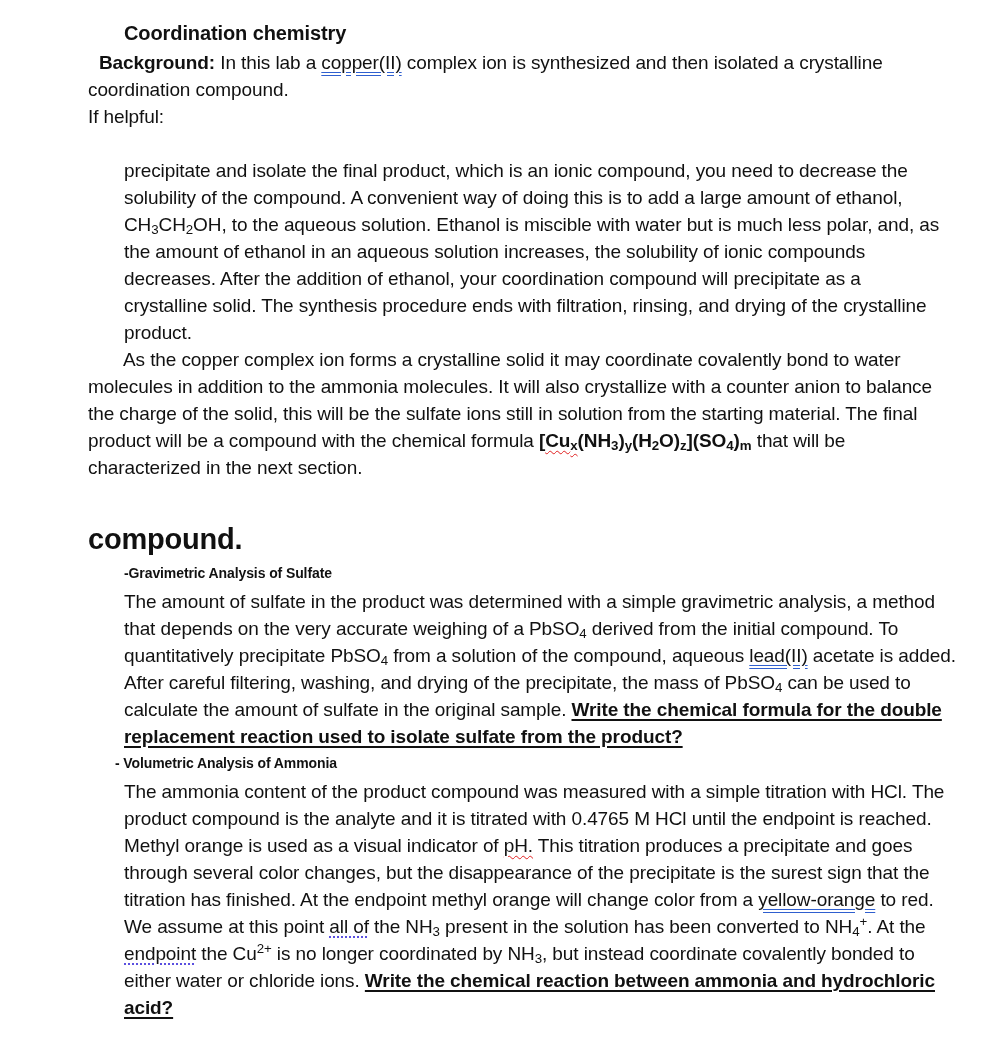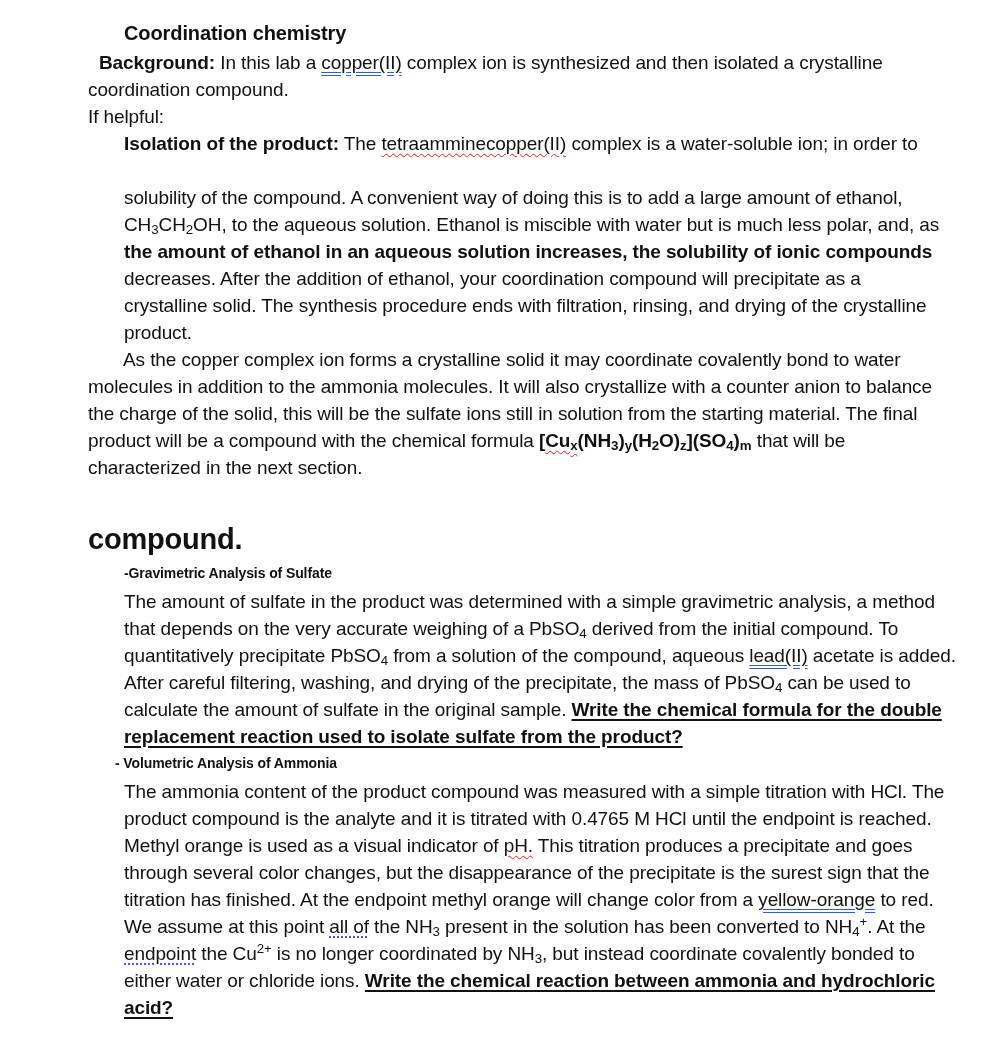--- a/index.html
+++ b/index.html
@@ -33,28 +33,26 @@
 <div class="page">
 
   <div class="line title" style="left:82px; top:20px;">Coordination chemistry</div>
 
   <div class="line" style="left:57px; top:49px;">
     <span class="b">Background:</span><span> In this lab a </span><span class="dbl">copper(II)</span><span> complex ion is synthesized and then isolated a crystalline</span>
   </div>
   <div class="line" style="left:46px; top:76px;">coordination compound.</div>
   <div class="line" style="left:46px; top:103px;">If helpful:</div>
 
-  <div class="line" style="left:82px; top:130px;">
-    <span class="b">Isolation of the product:</span><span> The </span><span class="sq">tetraamminecopper(II)</span><span> complex is a water-soluble ion; in order to</span>
-  </div>
+  <div class="line" style="left:82px; top:157px;">precipitate and isolate the final product, which is an ionic compound, you need to decrease the</div>
   <div class="line" style="left:82px; top:184px;">solubility of the compound.  A convenient way of doing this is to add a large amount of ethanol,</div>
   <div class="line" style="left:82px; top:211px;text-align:right;">
     <span><span>CH</span><sub>3</sub><span>CH</span><sub>2</sub><span>OH</span></span><span>, to the aqueous solution.  Ethanol is miscible with water but is much less polar, and, as</span>
   </div>
-  <div class="line" style="left:82px; top:238px;font-weight:bold;">the amount of ethanol in an aqueous solution increases, the solubility of ionic compounds</div>
+  <div class="line" style="left:82px; top:238px;">the amount of ethanol in an aqueous solution increases, the solubility of ionic compounds</div>
   <div class="line" style="left:82px; top:265px;">decreases.  After the addition of ethanol, your coordination compound will precipitate as a</div>
   <div class="line" style="left:82px; top:292px;text-align:right;">crystalline solid. The synthesis procedure ends with filtration, rinsing, and drying of the crystalline</div>
   <div class="line" style="left:82px; top:319px;">product.</div>
 
   <div class="line" style="left:81px; top:346px;">As the copper complex ion forms a crystalline solid it may coordinate covalently bond to water</div>
   <div class="line" style="left:46px; top:373px;">molecules in addition to the ammonia molecules. It will also crystallize with a counter anion to balance</div>
   <div class="line" style="left:46px; top:400px;">the charge of the solid, this will be the sulfate ions still in solution from the starting material. The final</div>
   <div class="line" style="left:46px; top:427px;">
     <span>product will be a compound with the chemical formula </span><span class="b"><span>[</span><span class="sq">Cu</span><sub class="sq">x</sub><span>(NH</span><sub>3</sub><span>)</span><sub>y</sub><span>(H</span><sub>2</sub><span>O)</span><sub>z</sub><span>](SO</span><sub>4</sub><span>)</span><sub>m</sub></span><span> that will be</span>
   </div>

